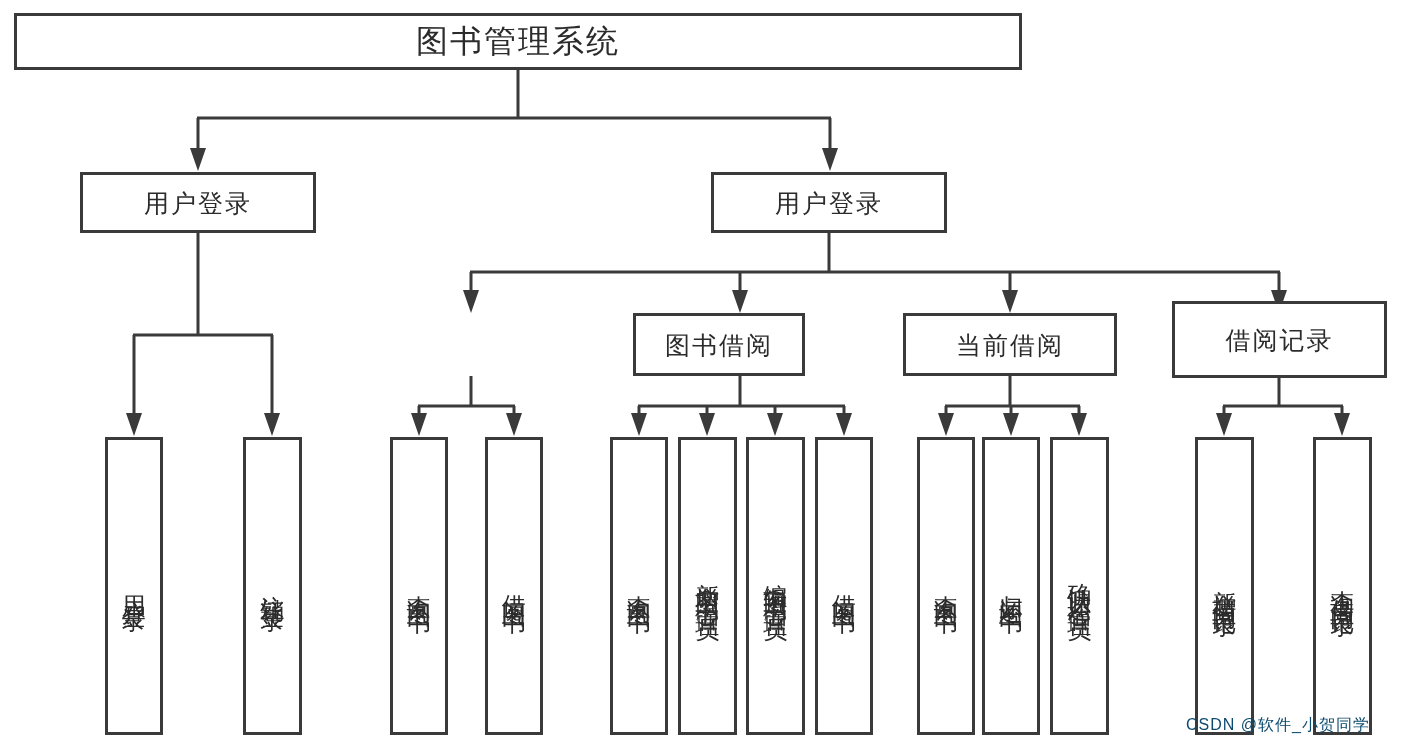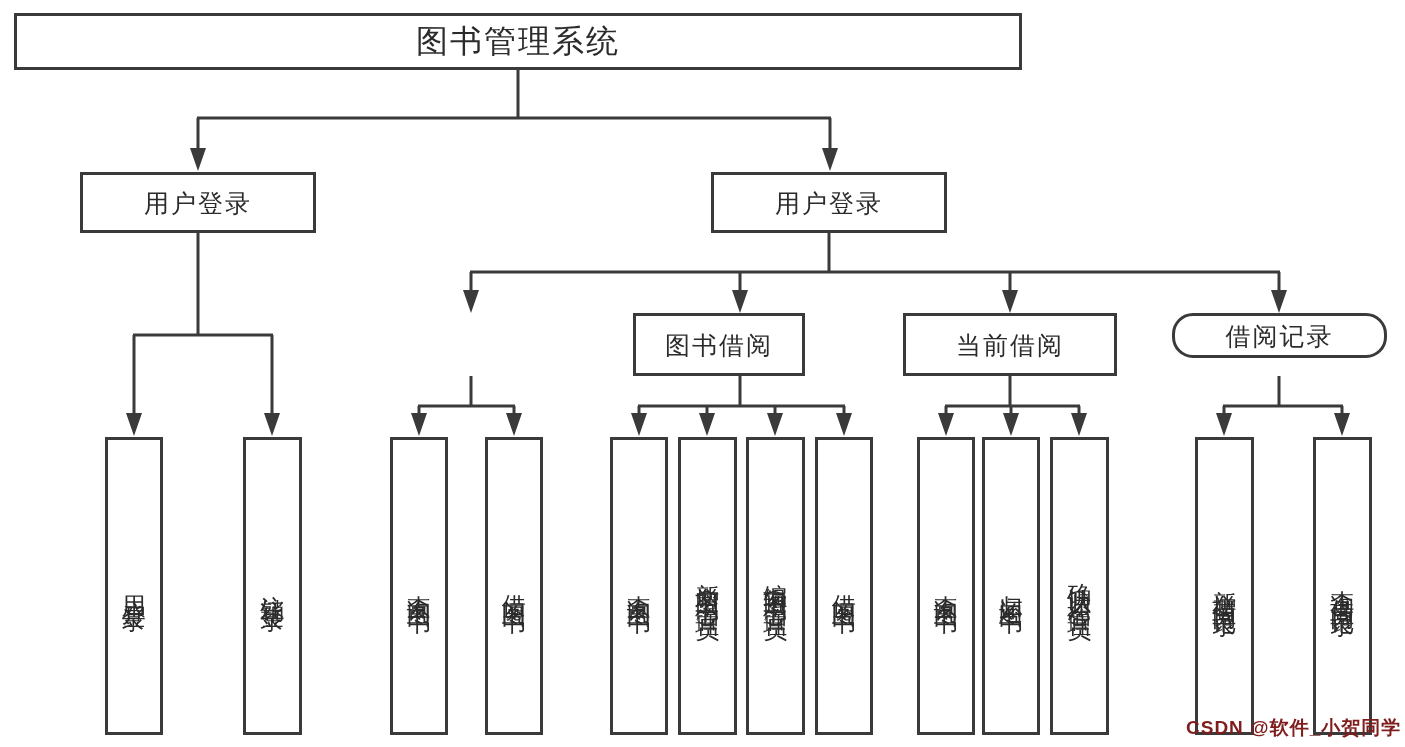--- a/index.html
+++ b/index.html
@@ -44,26 +44,25 @@
     writing-mode: vertical-lr;
     text-orientation: mixed;
     letter-spacing: 5px;
     line-height: 1.15;
   }
   .watermark {
     position: absolute;
     left: 1186px;
     top: 715px;
     width: 215px;
-    font-size: 19px;
-    color: #7f1d1d;
+    font-size: 16px;
+    color: #0c4a6e;
     letter-spacing: 1px;
     white-space: nowrap;
     z-index: 5;
-    font-weight: bold;
   }
 </style>
 </head>
 <body>
 
 <div class="canvas">
 
   <svg class="connectors" viewBox="0 0 1405 747" xmlns="http://www.w3.org/2000/svg">
 
     <path fill="none" stroke="#3a3a3a" stroke-width="3" d="M518,70 V118 M197,118 H831 M198,118 V150 M830,118 V150"></path>
@@ -102,21 +101,21 @@
       M1334,413 L1350,413 L1342,436 Z"></path>
   </svg>
 
   <div class="node root" style="left:14px; top:13px; width:1008px; height:57px;">图书管理系统</div>
 
   <div class="node" style="left:80px; top:172px; width:236px; height:61px;">用户登录</div>
   <div class="node" style="left:711px; top:172px; width:236px; height:61px;">用户登录</div>
 
   <div class="node" style="left:633px; top:313px; width:172px; height:63px;">图书借阅</div>
   <div class="node" style="left:903px; top:313px; width:214px; height:63px;">当前借阅</div>
-  <div class="node" style="left:1172px; top:313px; width:215px; height:45px;border-radius:21px;">借阅记录</div>
+  <div class="node" style="left:1172px; top:301px; width:215px; height:77px;">借阅记录</div>
 
   <div class="vnode" style="left:105px; top:437px; width:58px; height:298px;">用户登录</div>
   <div class="vnode" style="left:243px; top:437px; width:59px; height:298px;">注销登录</div>
 
   <div class="vnode" style="left:390px; top:437px; width:58px; height:298px;">查询图书</div>
   <div class="vnode" style="left:485px; top:437px; width:58px; height:298px;">借阅图书</div>
 
   <div class="vnode" style="left:610px; top:437px; width:58px; height:298px;">查询图书</div>
   <div class="vnode" style="left:678px; top:437px; width:59px; height:298px;">新增图书（管理员）</div>
   <div class="vnode" style="left:746px; top:437px; width:59px; height:298px;">编辑图书（管理员）</div>

